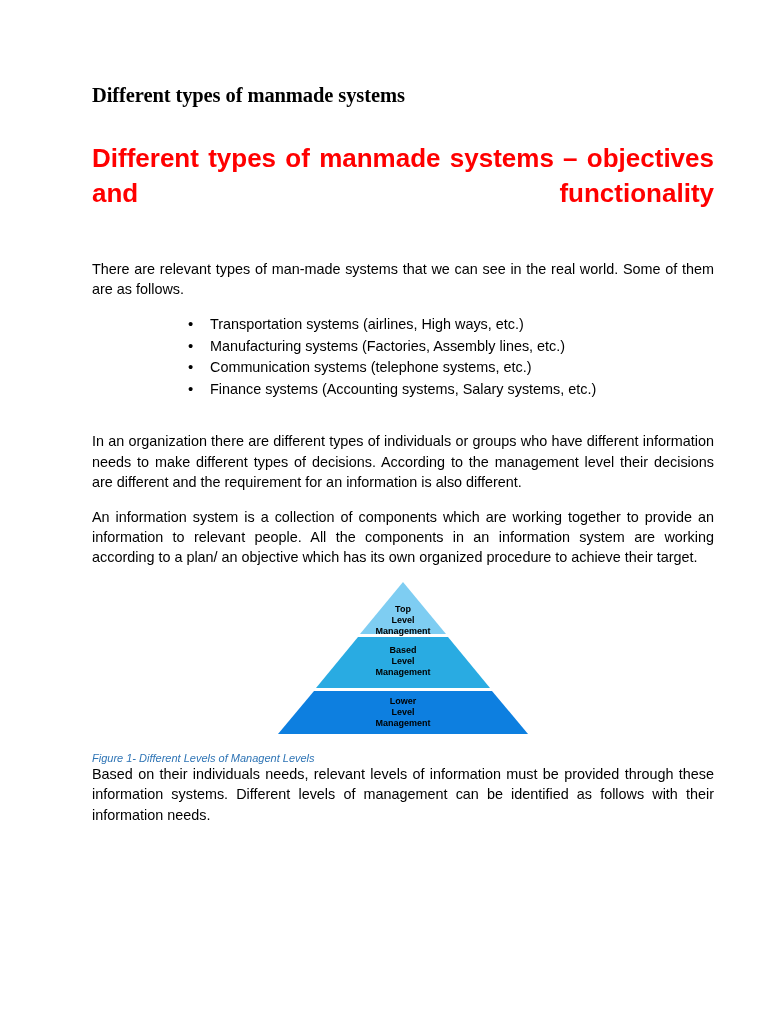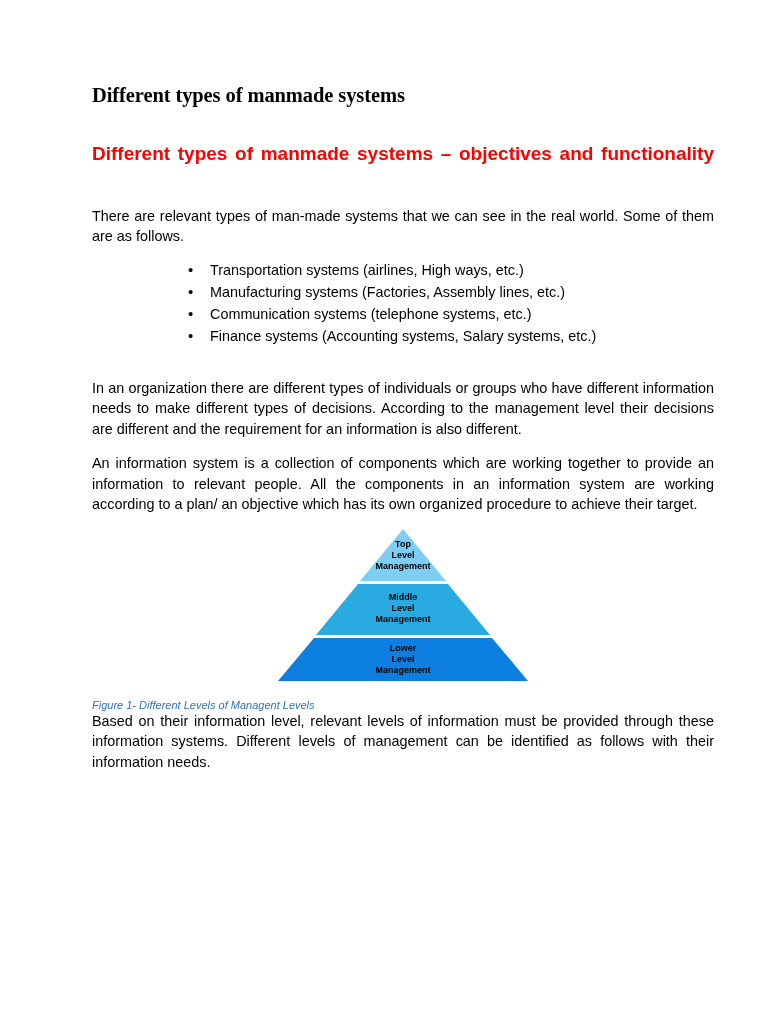--- a/index.html
+++ b/index.html
@@ -33,21 +33,21 @@
     font-family: "Liberation Serif", serif;
     font-size: 20.5px;
     font-weight: bold;
     margin: 0 0 34px 0;
     letter-spacing: -0.1px;
     color: #000;
   }
   h2.section-red {
     color: #ff0000;
     font-family: "Liberation Sans", sans-serif;
-    font-size: 19px;
+    font-size: 26px;
     font-weight: bold;
     margin: 0 0 14px 0;
     line-height: 1.33;
     text-align: justify;
   }
   h2.section-red.justified {
     text-align: justify;
   }
   h2.section-red.justified::after {
     content: "";
@@ -95,21 +95,21 @@
   .pyr-label {
     position: absolute;
     width: 100%;
     text-align: center;
     color: #000;
     font-size: 9px;
     font-weight: bold;
     line-height: 1.25;
     pointer-events: none;
   }
-  .pyr-label.top { top: 10px; }
+  .pyr-label.top { top: 22px; }
   .pyr-label.middle { top: 63px; }
   .pyr-label.lower { top: 114px; }
   .fig-caption {
     margin-top: 10px;
     font-size: 11px;
     font-style: italic;
     color: #2e74b5;
     text-align: left;
   }
   .after-figure { margin-top: 30px; }
@@ -146,29 +146,29 @@
           <polygon points="125,0 168,52 82,52" fill="#7ecdf2"></polygon>
           <polygon points="80,55 170,55 212,106 38,106" fill="#29abe2"></polygon>
           <polygon points="36,109 214,109 250,152 0,152" fill="#0d7fe0"></polygon>
         </svg>
         <div class="pyr-label top">
           <div>Top</div>
           <div>Level</div>
           <div>Management</div>
         </div>
         <div class="pyr-label middle">
-          <div>Middle</div>
+          <div>Based</div>
           <div>Level</div>
           <div>Management</div>
         </div>
         <div class="pyr-label lower">
           <div>Lower</div>
           <div>Level</div>
           <div>Management</div>
         </div>
       </div>
       <div class="fig-caption">Figure 1- Different Levels of Managent Levels</div>
     </div>
 
-    <p class="body-text after-figure">Based on their information level, relevant levels of information must be provided through these information systems. Different levels of management can be identified as follows with their information needs.</p>
+    <p class="body-text after-figure">Based on their individuals needs, relevant levels of information must be provided through these information systems. Different levels of management can be identified as follows with their information needs.</p>
 
   </div>
 </div>
 
 </body></html>

